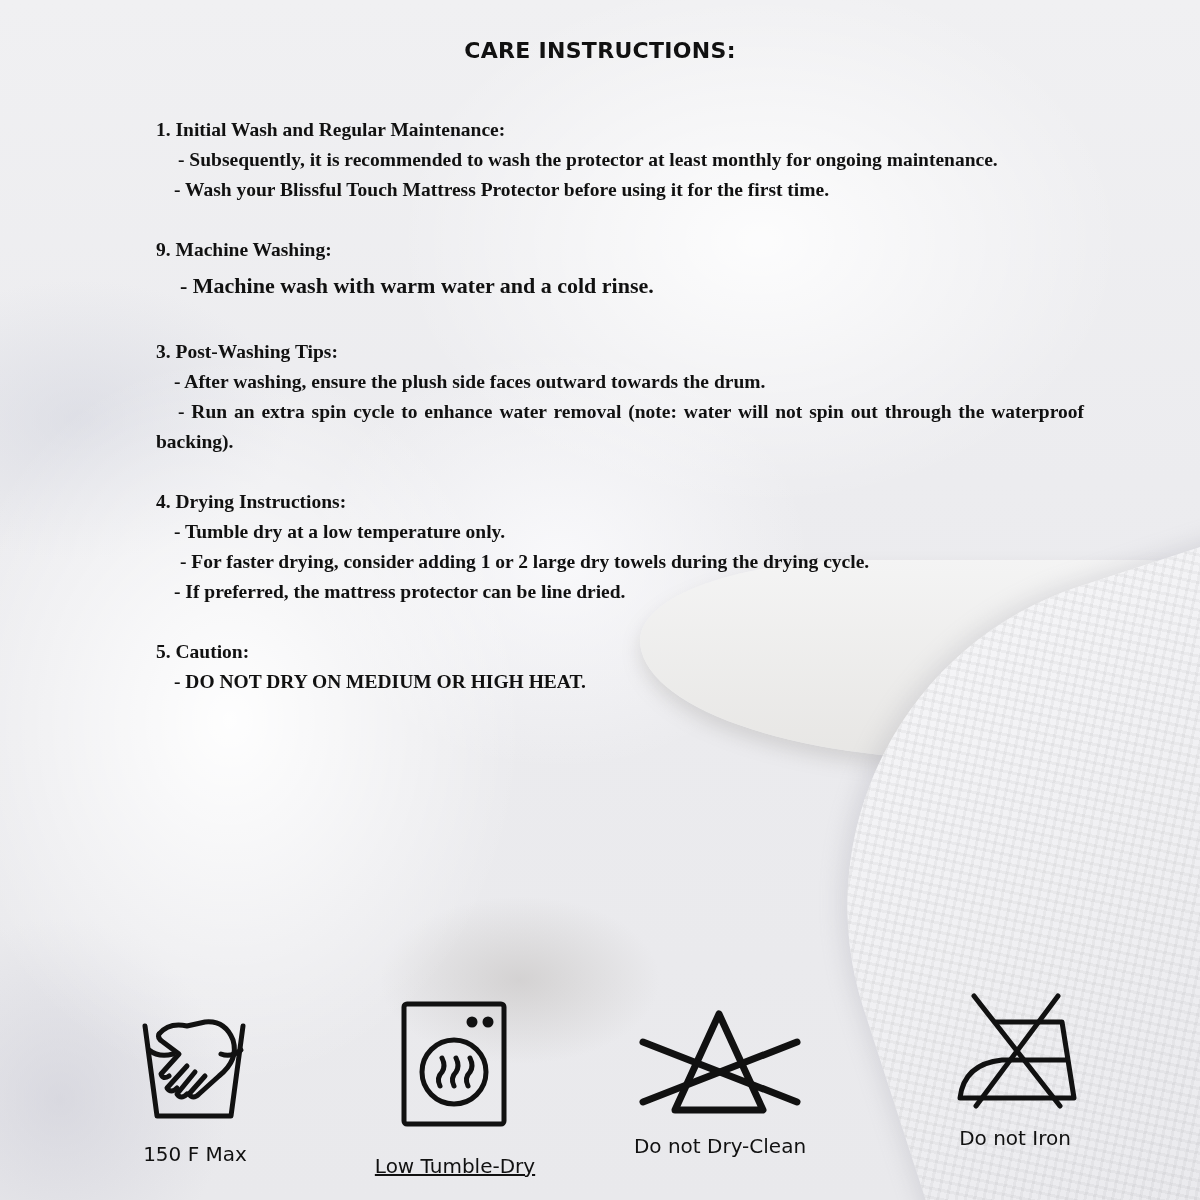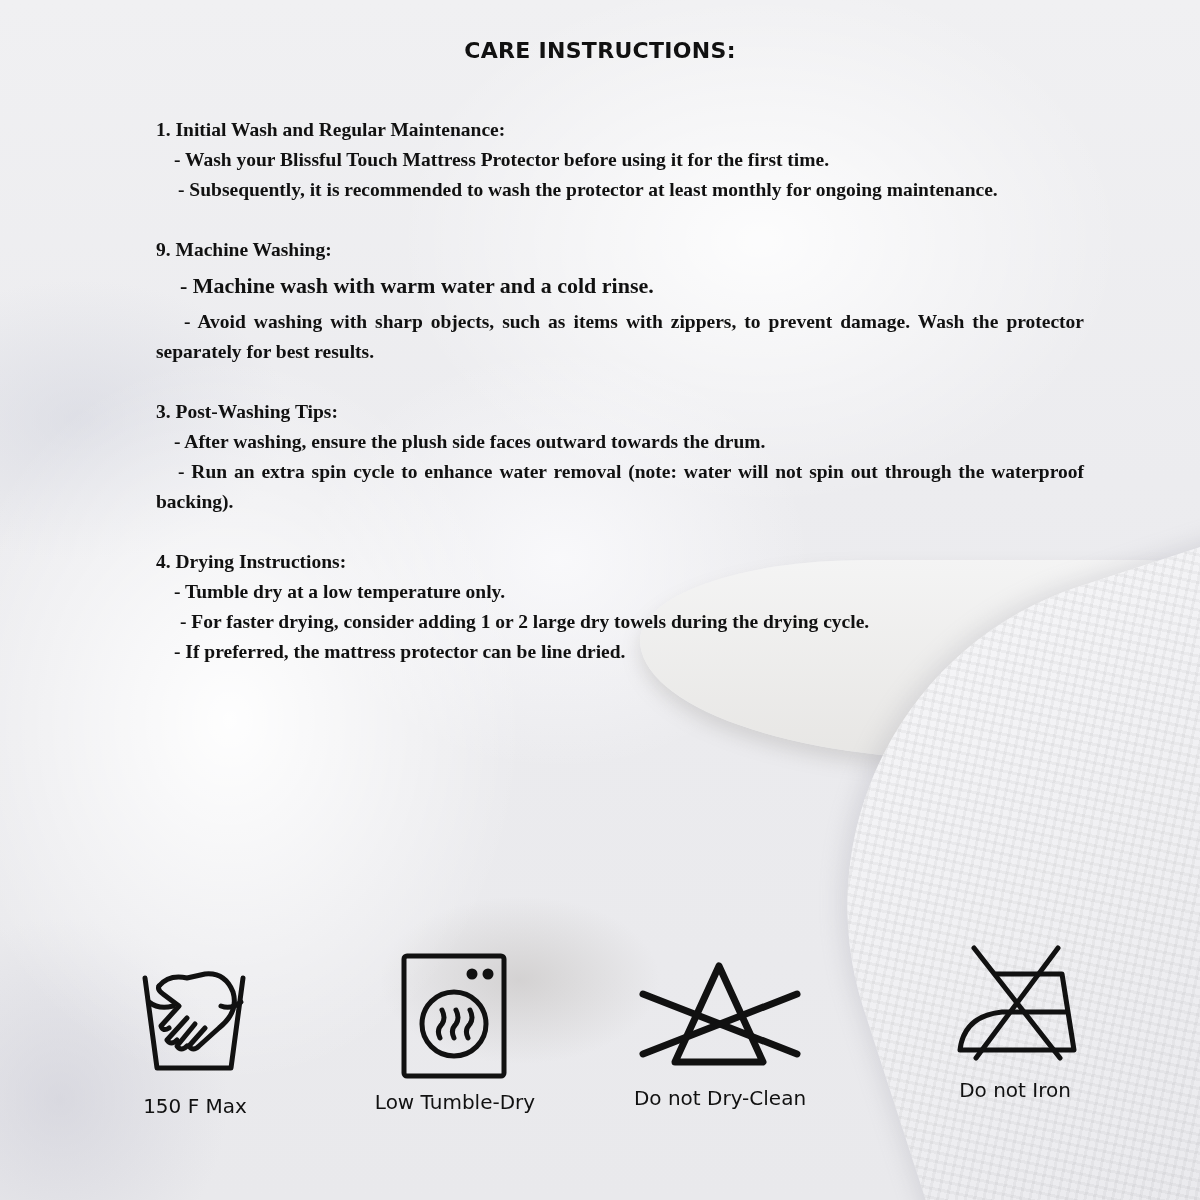--- a/index.html
+++ b/index.html
@@ -97,21 +97,21 @@
       padding-left: 24px;
       white-space: nowrap;
     }
     .closing {
       margin-top: 0;
     }
 
     .icons {
       position: absolute;
       left: 0;
-      top: 932px;
+      top: 980px;
       width: 1200px;
       height: 220px;
     }
     .icon-block {
       position: absolute;
       text-align: center;
     }
     .icon-block svg {
       display: block;
       margin: 0 auto;
@@ -131,43 +131,46 @@
 <div class="bg"></div>
 <div class="pillow-fold"></div>
 <div class="towel"></div>
 
 <div class="content">
   <div class="title">CARE INSTRUCTIONS:</div>
 
   <div class="body-text">
     <div class="section">
       <div class="heading">1. Initial Wash and Regular Maintenance:</div>
+      <div class="line" style="text-indent:22px; text-align-last:left;">- Subsequently, it is recommended to wash the protector at least monthly for ongoing maintenance.</div>
       <div class="line indent1">- Wash your Blissful Touch Mattress Protector before using it for the first time.</div>
-      <div class="line" style="text-indent:22px; text-align-last:left;">- Subsequently, it is recommended to wash the protector at least monthly for ongoing maintenance.</div>
     </div>
 
     <div class="section">
       <div class="heading">9. Machine Washing:</div>
       <div class="big">- Machine wash with warm water and a cold rinse.</div>
-      <div class="line" style="text-indent:28px; text-align-last:left;">- Avoid washing with sharp objects, such as items with zippers, to prevent damage. Wash the protector separately for best results.</div>
     </div>
 
     <div class="section">
       <div class="heading">3. Post-Washing Tips:</div>
       <div class="line indent1">- After washing, ensure the plush side faces outward towards the drum.</div>
       <div class="line" style="text-indent:22px; text-align-last:left;">- Run an extra spin cycle to enhance water removal (note: water will not spin out through the waterproof backing).</div>
     </div>
 
     <div class="section">
       <div class="heading">4. Drying Instructions:</div>
       <div class="line indent1">- Tumble dry at a low temperature only.</div>
       <div class="line" style="text-indent:24px; text-align-last:left;">- For faster drying, consider adding 1 or 2 large dry towels during the drying cycle.</div>
       <div class="line indent1">- If preferred, the mattress protector can be line dried.</div>
     </div>
 
+    <div class="section">
+      <div class="heading">5. Caution:</div>
+      <div class="line indent1">- DO NOT DRY ON MEDIUM OR HIGH HEAT.</div>
+    </div>
 
   </div>
 
   <div class="icons">
 
     <div class="icon-block" style="left:125px; top:30px; width:140px;">
       <svg width="120" height="120" viewBox="0 0 120 120">
         <g fill="none" stroke="#111" stroke-width="5" stroke-linecap="round" stroke-linejoin="round">
           <path d="M10 16 L22 106 L96 106 L108 16"></path>
           <path d="M14 40 Q24 48 38 44"></path>
@@ -188,21 +191,21 @@
           <circle cx="54" cy="72" r="32"></circle>
         </g>
         <circle cx="72" cy="22" r="5.5" fill="#111"></circle>
         <circle cx="88" cy="22" r="5.5" fill="#111"></circle>
         <g fill="none" stroke="#111" stroke-width="5" stroke-linecap="round">
           <path d="M40 86 Q36 78 42 72 Q46 66 42 58"></path>
           <path d="M54 86 Q50 78 56 72 Q60 66 56 58"></path>
           <path d="M68 86 Q64 78 70 72 Q74 66 70 58"></path>
         </g>
       </svg>
-      <span class="icon-label" style="margin-top:8px;">Low Tumble-Dry</span>
+      <span class="icon-label" style="margin-top:24px;text-decoration:underline;">Low Tumble-Dry</span>
     </div>
 
     <div class="icon-block" style="left:620px; top:28px; width:200px;text-align:center;">
       <svg width="170" height="110" viewBox="0 0 170 110">
         <g fill="none" stroke="#111" stroke-width="7" stroke-linecap="round" stroke-linejoin="round">
           <path d="M84 6 L128 102 L40 102 Z"></path>
           <path d="M8 34 L162 94"></path>
           <path d="M162 34 L8 94"></path>
         </g>
       </svg>

